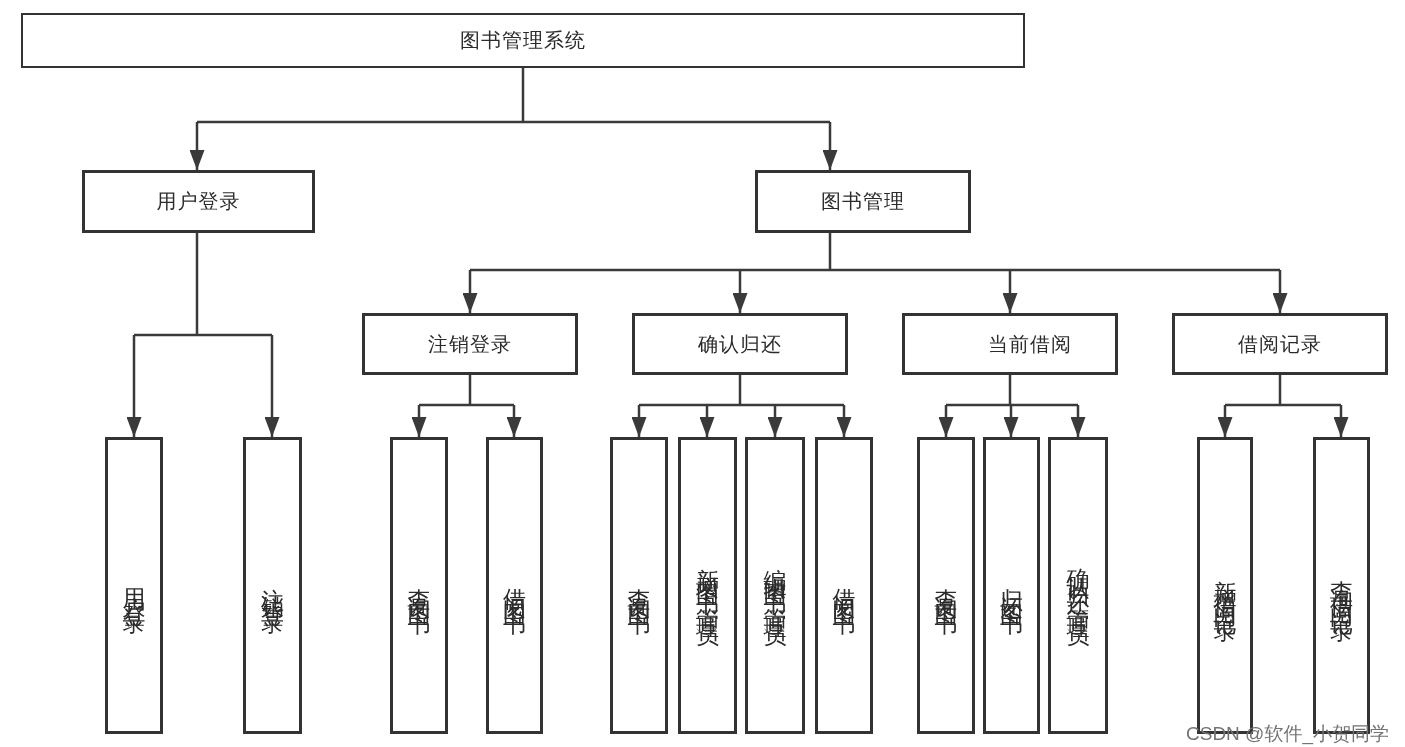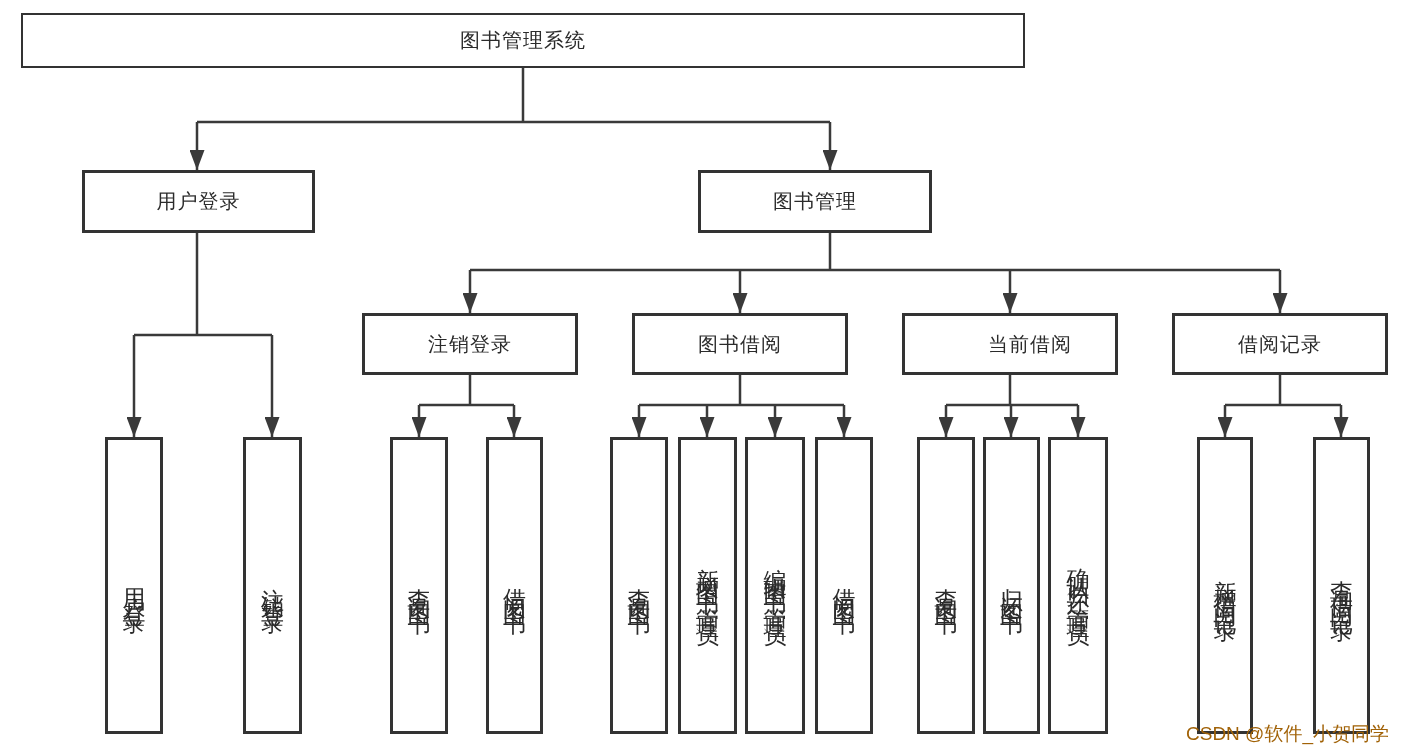--- a/index.html
+++ b/index.html
@@ -50,21 +50,21 @@
     letter-spacing: 8px;
     line-height: 1;
     color: #2b2b2b;
     white-space: nowrap;
   }
   .watermark {
     position: absolute;
     left: 1186px;
     top: 721px;
     font-size: 19px;
-    color: #a16207;
+    color: #737373;
     z-index: 5;
     white-space: nowrap;
   }
 </style>
 </head>
 <body>
 
 <div class="canvas">
 
   <svg class="connectors" viewBox="0 0 1405 747" xmlns="http://www.w3.org/2000/svg">
@@ -106,24 +106,24 @@
 
       <path d="M1280 375 V405 M1225 405 H1341"></path>
       <line x1="1225" y1="405" x2="1225" y2="437" marker-end="url(#arrow)"></line>
       <line x1="1341" y1="405" x2="1341" y2="437" marker-end="url(#arrow)"></line>
     </g>
   </svg>
 
   <div class="hbox root-box" style="left:21px; top:13px; width:1004px; height:55px;">图书管理系统</div>
 
   <div class="hbox" style="left:82px; top:170px; width:233px; height:63px;">用户登录</div>
-  <div class="hbox" style="left:698px; top:170px; width:234px; height:63px;">图书管理</div>
+  <div class="hbox" style="left:755px; top:170px; width:216px; height:63px;">图书管理</div>
 
   <div class="hbox" style="left:362px; top:313px; width:216px; height:62px;">注销登录</div>
-  <div class="hbox" style="left:632px; top:313px; width:216px; height:62px;">图书借阅</div>
+  <div class="hbox" style="left:632px; top:313px; width:216px; height:62px;">确认归还</div>
   <div class="hbox" style="left:902px; top:313px; width:216px; height:62px;padding-left:40px;">当前借阅</div>
   <div class="hbox" style="left:1172px; top:313px; width:216px; height:62px;">借阅记录</div>
 
   <div class="vbox" style="left:105px; width:58px;">
     <span class="vtext">用户登录</span>
   </div>
   <div class="vbox" style="left:243px; width:59px;">
     <span class="vtext">注销登录</span>
   </div>
 

